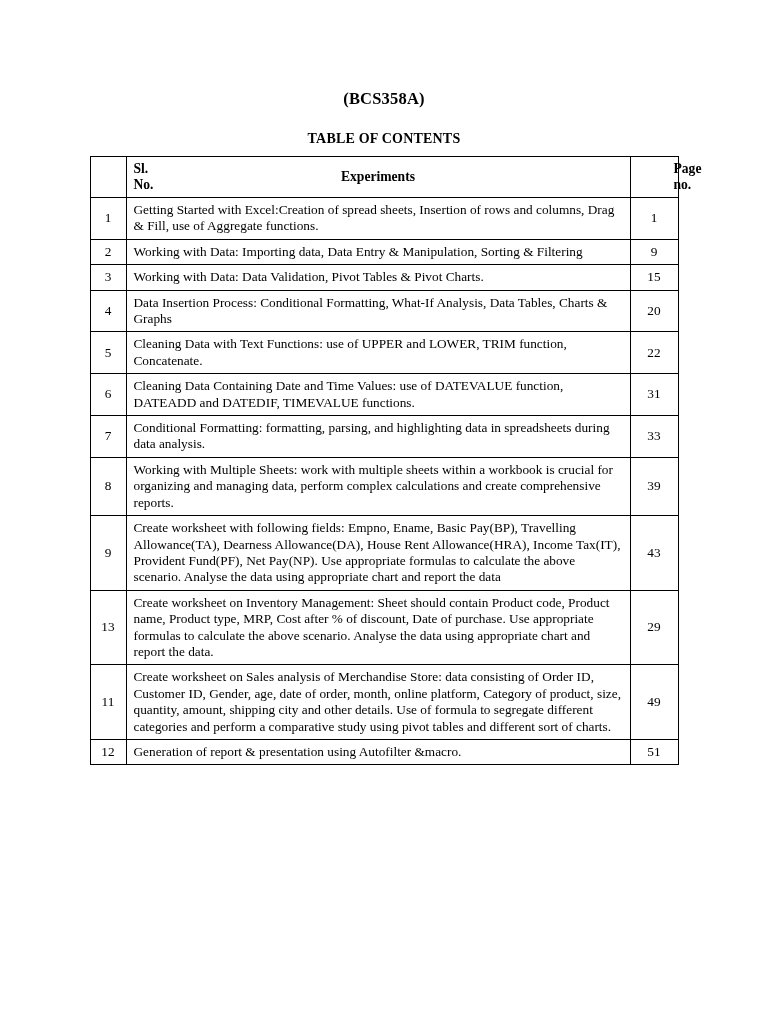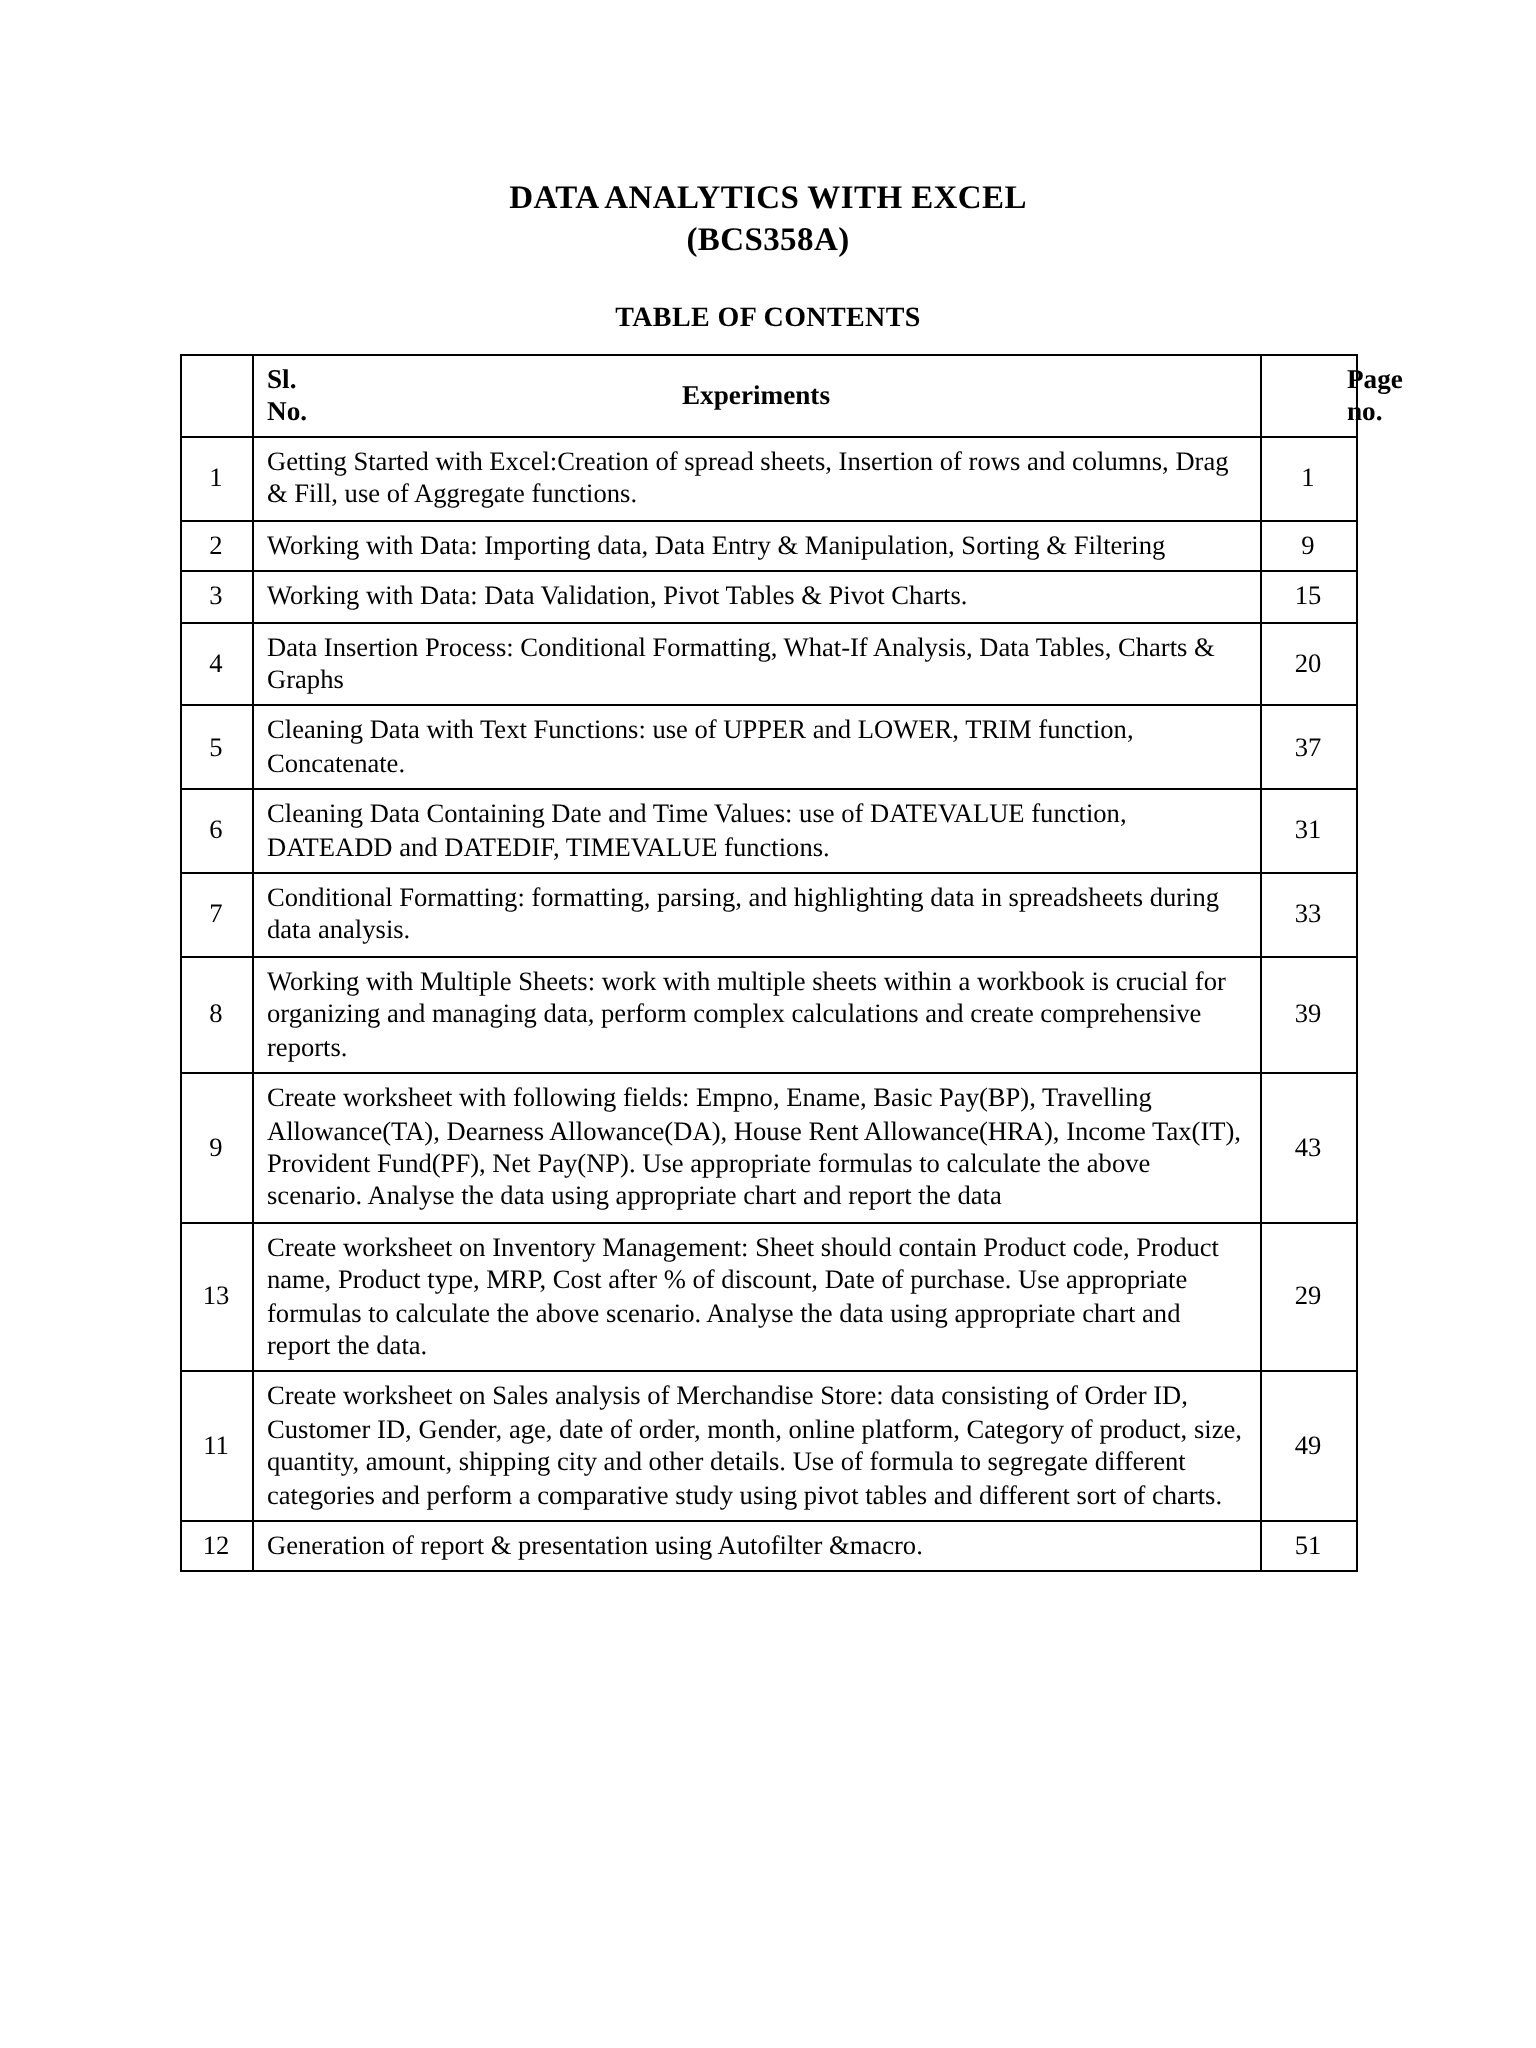--- a/index.html
+++ b/index.html
@@ -74,21 +74,20 @@
     font-weight: normal;
   }
   .hdr-sl { display: block; margin-left: 40px; }
 </style>
 </head>
 <body>
 
 <div class="page">
 
   <div class="title-block">
-    <div class="title-line">DATA ANALYTICS WITH EXCEL</div>
     <div class="title-line">(BCS358A)</div>
   </div>
 
   <div class="toc-heading">TABLE OF CONTENTS</div>
 
   <table class="toc">
     <colgroup>
       <col class="c-no">
       <col class="c-exp">
       <col class="c-pg">
@@ -123,21 +122,21 @@
           <td class="pg">15</td>
         </tr>
         <tr>
           <td class="no">4</td>
           <td class="exp"><b>Data Insertion Process:</b><span> Conditional Formatting, What-If Analysis, Data Tables, Charts &amp; Graphs</span></td>
           <td class="pg">20</td>
         </tr>
         <tr>
           <td class="no">5</td>
           <td class="exp"><b>Cleaning Data with Text Functions:</b><span> use of UPPER and LOWER, TRIM function, Concatenate.</span></td>
-          <td class="pg">37</td>
+          <td class="pg">22</td>
         </tr>
         <tr>
           <td class="no">6</td>
           <td class="exp"><b>Cleaning Data Containing Date and Time Values:</b><span> use of DATEVALUE function, DATEADD and DATEDIF, TIMEVALUE functions.</span></td>
           <td class="pg">31</td>
         </tr>
         <tr>
           <td class="no">7</td>
           <td class="exp"><b>Conditional Formatting:</b><span> formatting, parsing, and highlighting data in spreadsheets during data analysis.</span></td>
           <td class="pg">33</td>

